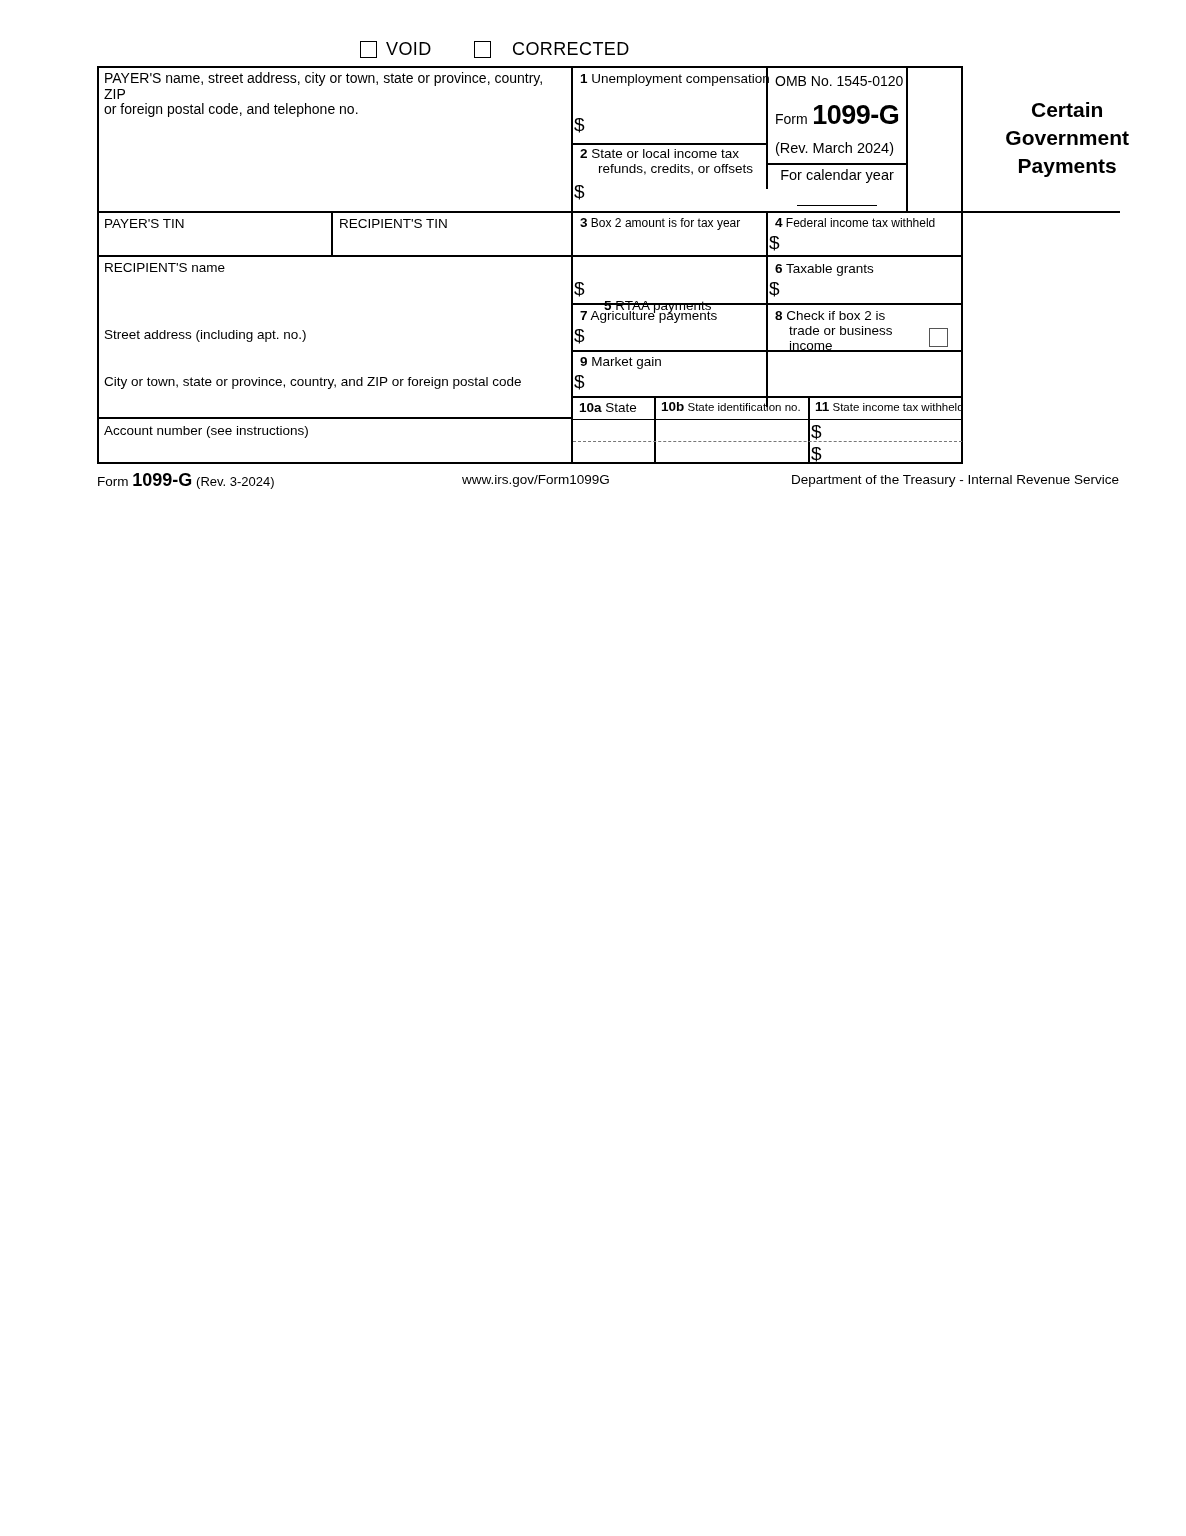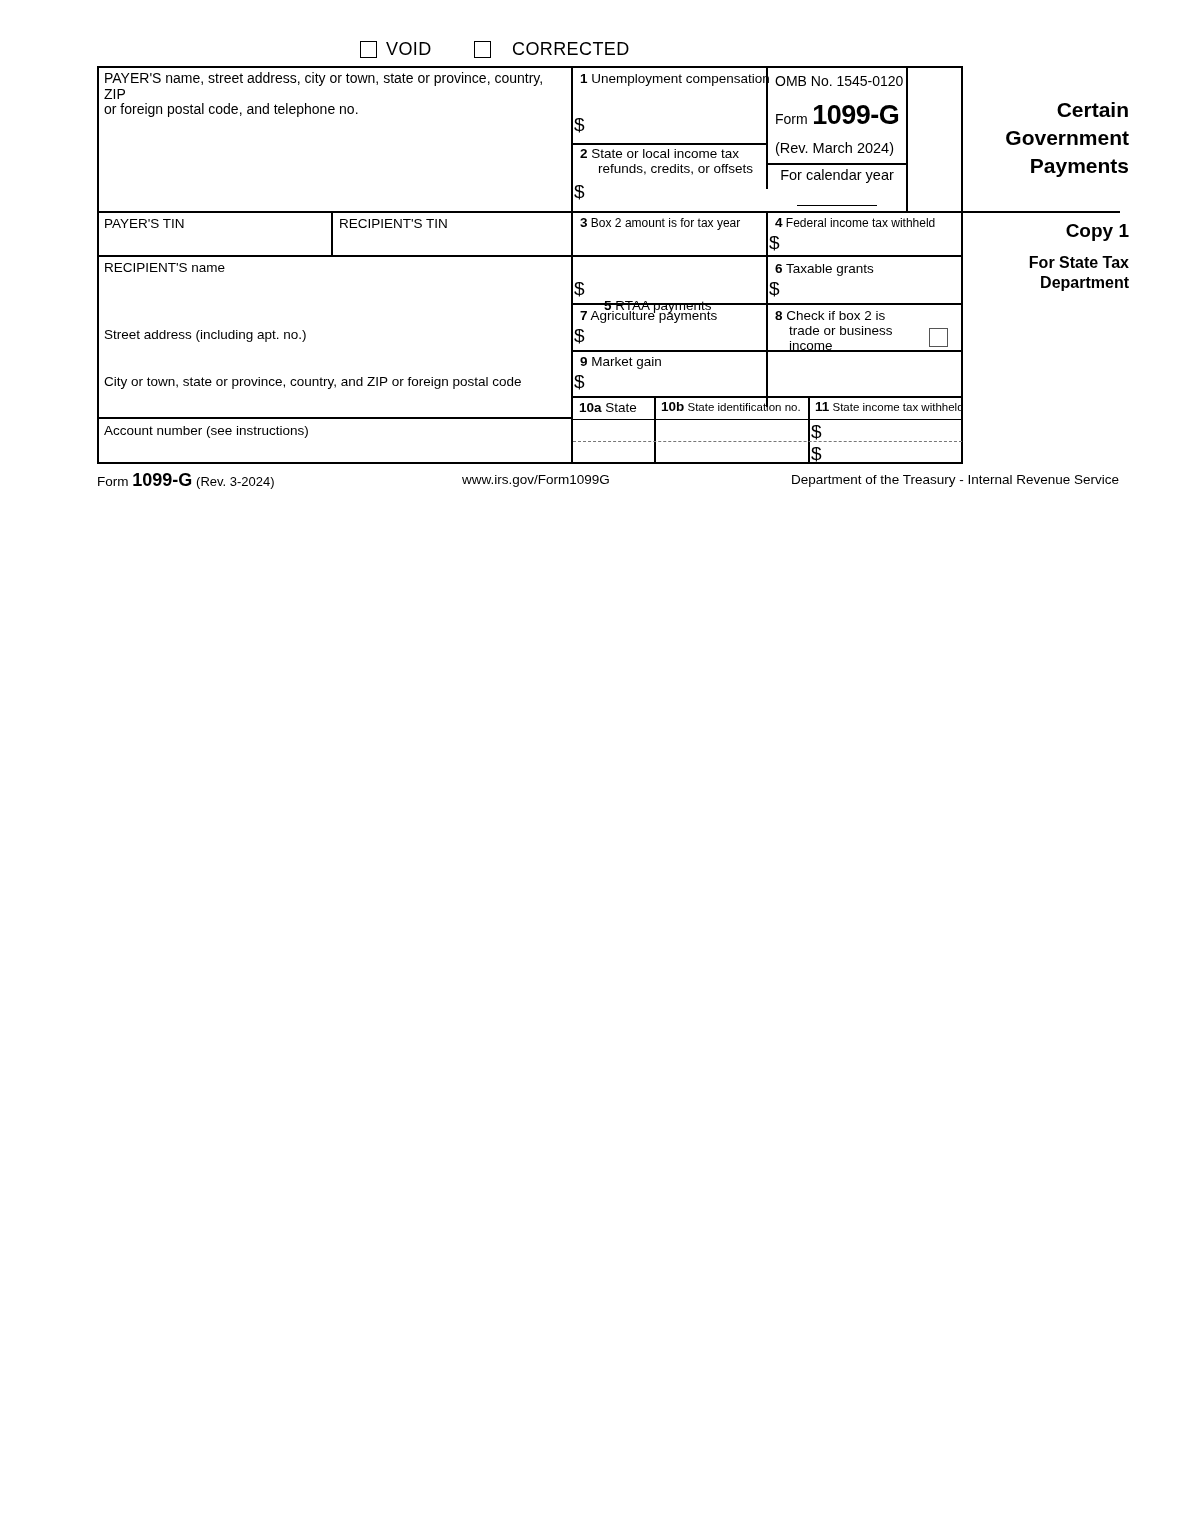--- a/index.html
+++ b/index.html
@@ -83,21 +83,21 @@
     font-size: 19px;
     line-height: 19px;
     font-family: "Liberation Sans", sans-serif;
   }
 
   
   .title-block {
     position: absolute;
     right: 57px;
     top: 96px;
-    text-align: right;
+    text-align: center;
     font-weight: bold;
     font-size: 21px;
     line-height: 28px;
     white-space: nowrap;
   }
   .copy-block {
     position: absolute;
     right: 57px;
     top: 219px;
     text-align: right;
@@ -392,25 +392,20 @@
     <span class="dollar">$</span>
     <span class="cap"></span>
   </div>
 
   <div class="title-block">
     <div>Certain</div>
     <div>Government</div>
     <div>Payments</div>
   </div>
 
-  <div class="copy-block">
-    <div class="copy-title">Copy 1</div>
-    <div class="copy-sub">For State Tax</div>
-    <div class="copy-sub" style="margin-top:0;">Department</div>
-  </div>
 
   <div class="footer">
     <div class="f-left">
       <span>Form</span>
       <span class="f-big">1099-G</span>
       <span class="f-rev">(Rev. 3-2024)</span>
     </div>
     <div class="f-mid">www.irs.gov/Form1099G</div>
     <div class="f-right">Department of the Treasury - Internal Revenue Service</div>
   </div>

